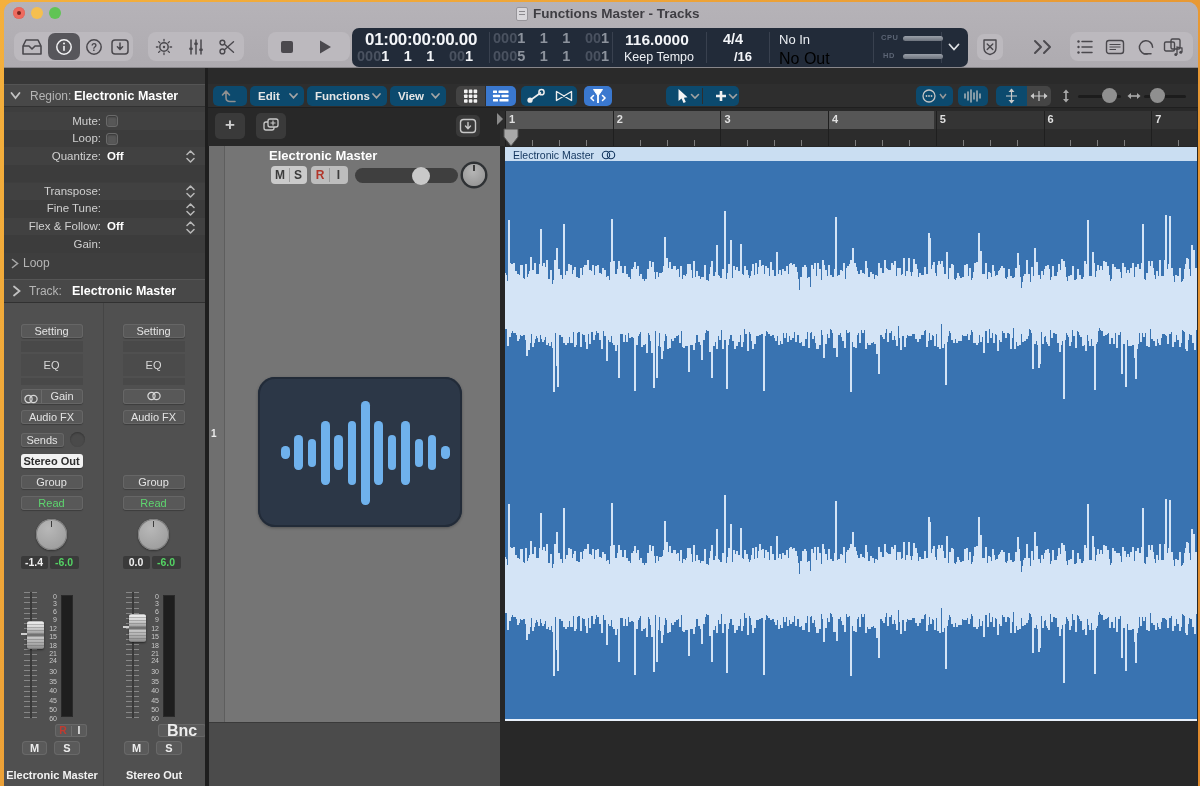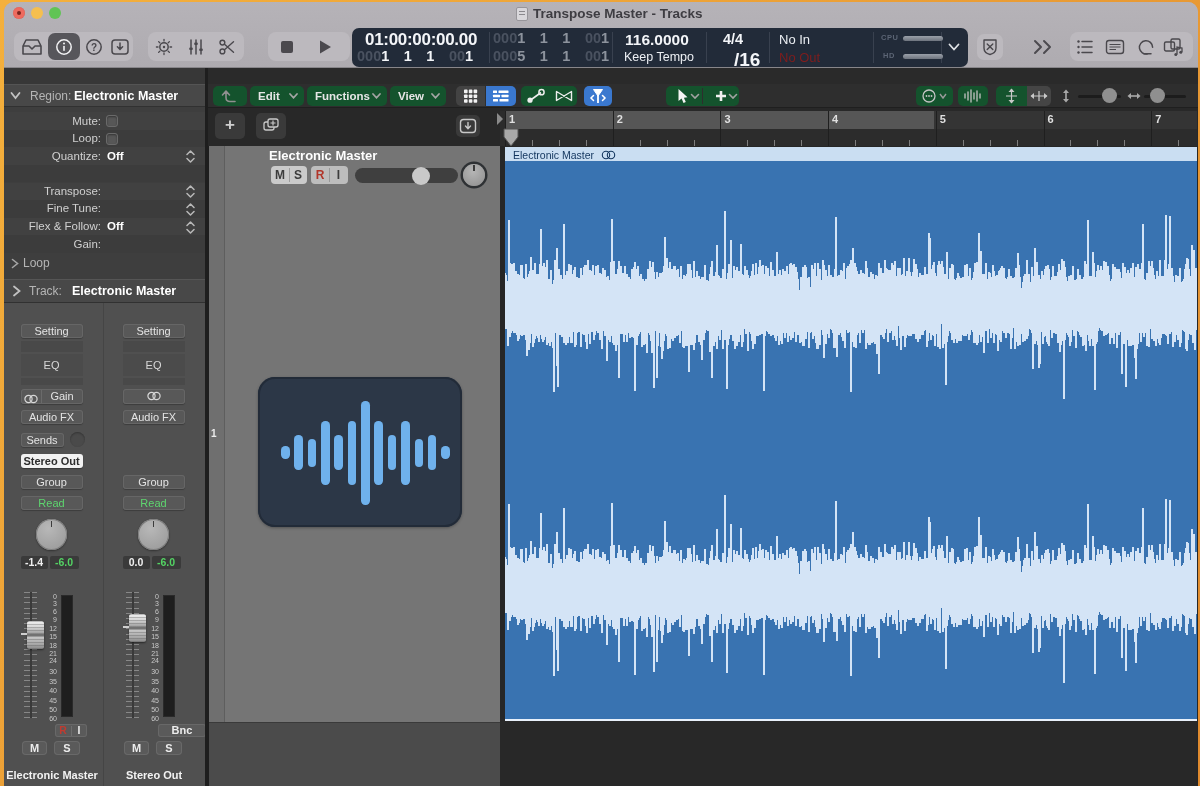--- a/index.html
+++ b/index.html
@@ -9,40 +9,40 @@
 .cv { position:absolute; left:-4px; top:-2px; width:1200px; height:786px; }
 .tl { position:absolute; top:7px; width:12px; height:12px; border-radius:50%; }
 .lcdtxt { color:#f3f5f8; font-weight:bold; white-space:pre; }
 .dim { color:#4a5260; }
 .mid { color:#8d939d; }
 .lbl { position:absolute; left:0; width:101px; font-size:11.5px; color:#d0d0d0; text-align:right; white-space:nowrap; }
 .val { position:absolute; left:107px; font-size:11.5px; color:#fff; font-weight:bold; }
 .cb { position:absolute; left:106px; width:12px; height:12px; background:#575757; border:1px solid #6a6a6a; border-radius:3px; box-shadow:inset 0 1px 2px rgba(0,0,0,.4); }
 .sb { position:absolute; border-radius:3px; background:#585858; color:#e3e3e3; font-size:11px; text-align:center; box-shadow:inset 0 0 0 1px #666, 0 1px 1px rgba(0,0,0,.25); }
 .fnum { position:absolute; font-size:7px; color:#c9c9c9; text-align:right; width:14px; }
-.tbtn { position:absolute; background:#14532d; border-radius:5px; color:#e6e6e6; font-size:11.5px; font-weight:bold; }
+.tbtn { position:absolute; background:#0c4a6e; border-radius:5px; color:#e6e6e6; font-size:11.5px; font-weight:bold; }
 svg { display:block; }
 .sb svg { display:inline-block; vertical-align:middle; }
 </style></head>
 <body>
 <div class="win">
 <div class="cv">
 
 <div class="a" style="left:0;top:0;width:1200px;height:68px;background:linear-gradient(#b6b3b8,#aeabb0);"></div>
 <div class="a" style="left:0;top:67px;width:1200px;height:1px;background:#88868a;"></div>
 
 <div class="tl" style="left:13px;background:#ee6b5f;box-shadow:inset 0 0 1px #d0504a;"></div>
 <div class="a" style="left:17px;top:11px;width:4px;height:4px;border-radius:50%;background:rgba(100,25,18,.85);"></div>
 <div class="tl" style="left:31px;background:#f5bf4f;"></div>
 <div class="tl" style="left:49px;background:#61c455;"></div>
 
 <div class="a" style="left:516px;top:7px;width:12px;height:14px;background:#d9d7db;border:1px solid #97959a;border-radius:2px;"></div>
 <div class="a" style="left:519px;top:11px;width:6px;height:1px;background:#8a888d;"></div>
 <div class="a" style="left:519px;top:14px;width:6px;height:1px;background:#8a888d;"></div>
-<div class="a" style="left:533px;top:6px;font-size:13.5px;font-weight:bold;color:#3e3d42;">Transpose Master - Tracks</div>
+<div class="a" style="left:533px;top:6px;font-size:13.5px;font-weight:bold;color:#3e3d42;">Functions Master - Tracks</div>
 
 <div class="a" style="left:14px;top:32px;width:119px;height:29px;background:#bcb9be;border-radius:8px;"></div>
 <div class="a" style="left:48px;top:33px;width:32px;height:27px;background:#57565b;border-radius:7px;"></div>
 <svg class="a" style="left:20px;top:38px;" width="24" height="18" viewBox="0 0 24 18">
  <path d="M3 8 L6 2 H18 L21 8 V16 H3 Z M3 8 H9 L12 11 L15 8 H21" fill="none" stroke="#4a484d" stroke-width="1.6" stroke-linejoin="round"></path>
 </svg>
 <svg class="a" style="left:55px;top:38px;" width="18" height="18" viewBox="0 0 18 18">
  <circle cx="9" cy="9" r="7.2" fill="none" stroke="#f2f2f4" stroke-width="1.5"></circle>
  <circle cx="9" cy="5.6" r="1" fill="#f2f2f4"></circle>
         <rect x="8.2" y="7.8" width="1.6" height="5.2" rx="0.8" fill="#f2f2f4"></rect>
@@ -104,23 +104,23 @@
 <div class="a" style="left:769px;top:32px;width:1px;height:31px;background:#39414f;"></div>
 <div class="a" style="left:873px;top:32px;width:1px;height:31px;background:#39414f;"></div>
 <div class="a" style="left:941px;top:32px;width:1px;height:31px;background:#39414f;"></div>
 <div class="a lcdtxt" style="left:365px;top:29.5px;font-size:17px;letter-spacing:-0.3px;">01:00:00:00.00</div>
 <div class="a lcdtxt" style="left:357px;top:48px;font-size:14.5px;"><span class="dim">000</span>1 1 1 <span class="dim">00</span>1</div>
 <div class="a lcdtxt mid" style="left:493px;top:30px;font-size:14.5px;"><span class="dim">000</span>1 1 1 <span class="dim">00</span>1</div>
 <div class="a lcdtxt mid" style="left:493px;top:48px;font-size:14.5px;"><span class="dim">000</span>5 1 1 <span class="dim">00</span>1</div>
 <div class="a lcdtxt" style="left:625px;top:31px;font-size:15.5px;">116.0000</div>
 <div class="a" style="left:624px;top:50px;font-size:12.5px;color:#eceff3;">Keep Tempo</div>
 <div class="a lcdtxt" style="left:723px;top:31px;font-size:14.5px;">4/4</div>
-<div class="a lcdtxt" style="left:734px;top:49px;font-size:19px;">/16</div>
+<div class="a lcdtxt" style="left:734px;top:49px;font-size:13px;">/16</div>
 <div class="a" style="left:779px;top:32px;font-size:13px;color:#eceff3;">No In</div>
-<div class="a" style="left:779px;top:50px;font-size:13px;color:#7f1d1d;">No Out</div>
+<div class="a" style="left:779px;top:50px;font-size:16px;color:#000000;">No Out</div>
 <div class="a" style="left:881px;top:33px;font-size:7.5px;color:#5c6575;font-weight:bold;letter-spacing:0.5px;">CPU</div>
 <div class="a" style="left:903px;top:36px;width:40px;height:5px;border-radius:2.5px;background:linear-gradient(#9aa0a9,#6e747e);"></div>
 <div class="a" style="left:883px;top:51px;font-size:7.5px;color:#5c6575;font-weight:bold;letter-spacing:0.5px;">HD</div>
 <div class="a" style="left:903px;top:54px;width:40px;height:5px;border-radius:2.5px;background:linear-gradient(#9aa0a9,#6e747e);"></div>
 <svg class="a" style="left:948px;top:43px;" width="12" height="9" viewBox="0 0 12 9">
         <path d="M1.5 1.5 L6 6.5 L10.5 1.5" fill="none" stroke="#dfe2e6" stroke-width="1.8" stroke-linecap="round"></path>
       </svg>
 
 <div class="a" style="left:977px;top:34px;width:26px;height:26px;background:#bcb9be;border-radius:7px;"></div>
 <svg class="a" style="left:981px;top:38px;" width="18" height="18" viewBox="0 0 18 18">
@@ -299,21 +299,21 @@
 <div class="fnum" style="left:145px;top:641.5px;">18</div>
 <div class="fnum" style="left:145px;top:649.7px;">21</div>
 <div class="fnum" style="left:145px;top:657px;">24</div>
 <div class="fnum" style="left:145px;top:668px;">30</div>
 <div class="fnum" style="left:145px;top:677.7px;">35</div>
 <div class="fnum" style="left:145px;top:687px;">40</div>
 <div class="fnum" style="left:145px;top:696.6px;">45</div>
 <div class="fnum" style="left:145px;top:706px;">50</div>
 <div class="fnum" style="left:145px;top:714.5px;">60</div>
 <div class="a" style="left:163px;top:595px;width:12px;height:122px;background:#1e1e1e;border-radius:1px;box-shadow:inset 0 0 0 1px #2a2a2a;"></div>
-<div class="a" style="left:158px;top:724px;width:48px;height:13px;background:#5a5a5a;border-radius:3px;box-shadow:inset 0 0 0 1px #686868;color:#ececec;font-weight:bold;font-size:11px;text-align:center;line-height:13px;">Bnc</div>
+<div class="a" style="left:158px;top:724px;width:48px;height:13px;background:#5a5a5a;border-radius:3px;box-shadow:inset 0 0 0 1px #686868;color:#ececec;font-weight:bold;font-size:16px;text-align:center;line-height:13px;">Bnc</div>
 <div class="a" style="left:124px;top:741px;width:25px;height:14px;background:#5a5a5a;border-radius:4px;box-shadow:inset 0 0 0 1px #696969;color:#ececec;font-weight:bold;font-size:11px;text-align:center;line-height:14px;">M</div>
 <div class="a" style="left:156px;top:741px;width:26px;height:14px;background:#5a5a5a;border-radius:4px;box-shadow:inset 0 0 0 1px #696969;color:#ececec;font-weight:bold;font-size:11px;text-align:center;line-height:14px;">S</div>
 <div class="a" style="left:104px;top:769px;width:100px;text-align:center;color:#f2f2f2;font-size:11px;font-weight:bold;">Stereo Out</div>
 
 <div class="a" style="left:205px;top:68px;width:4px;height:718px;background:#1e1e1e;"></div>
 <div class="a" style="left:209px;top:68px;width:991px;height:718px;background:#262626;"></div>
 <div class="a" style="left:208px;top:68px;width:992px;height:16px;background:#2a2a2a;"></div>
 
 <div class="a" style="left:208px;top:84px;width:992px;height:23px;background:#2e2e2e;"></div>
 <div class="tbtn" style="left:213px;top:86px;width:34px;height:20px;">

